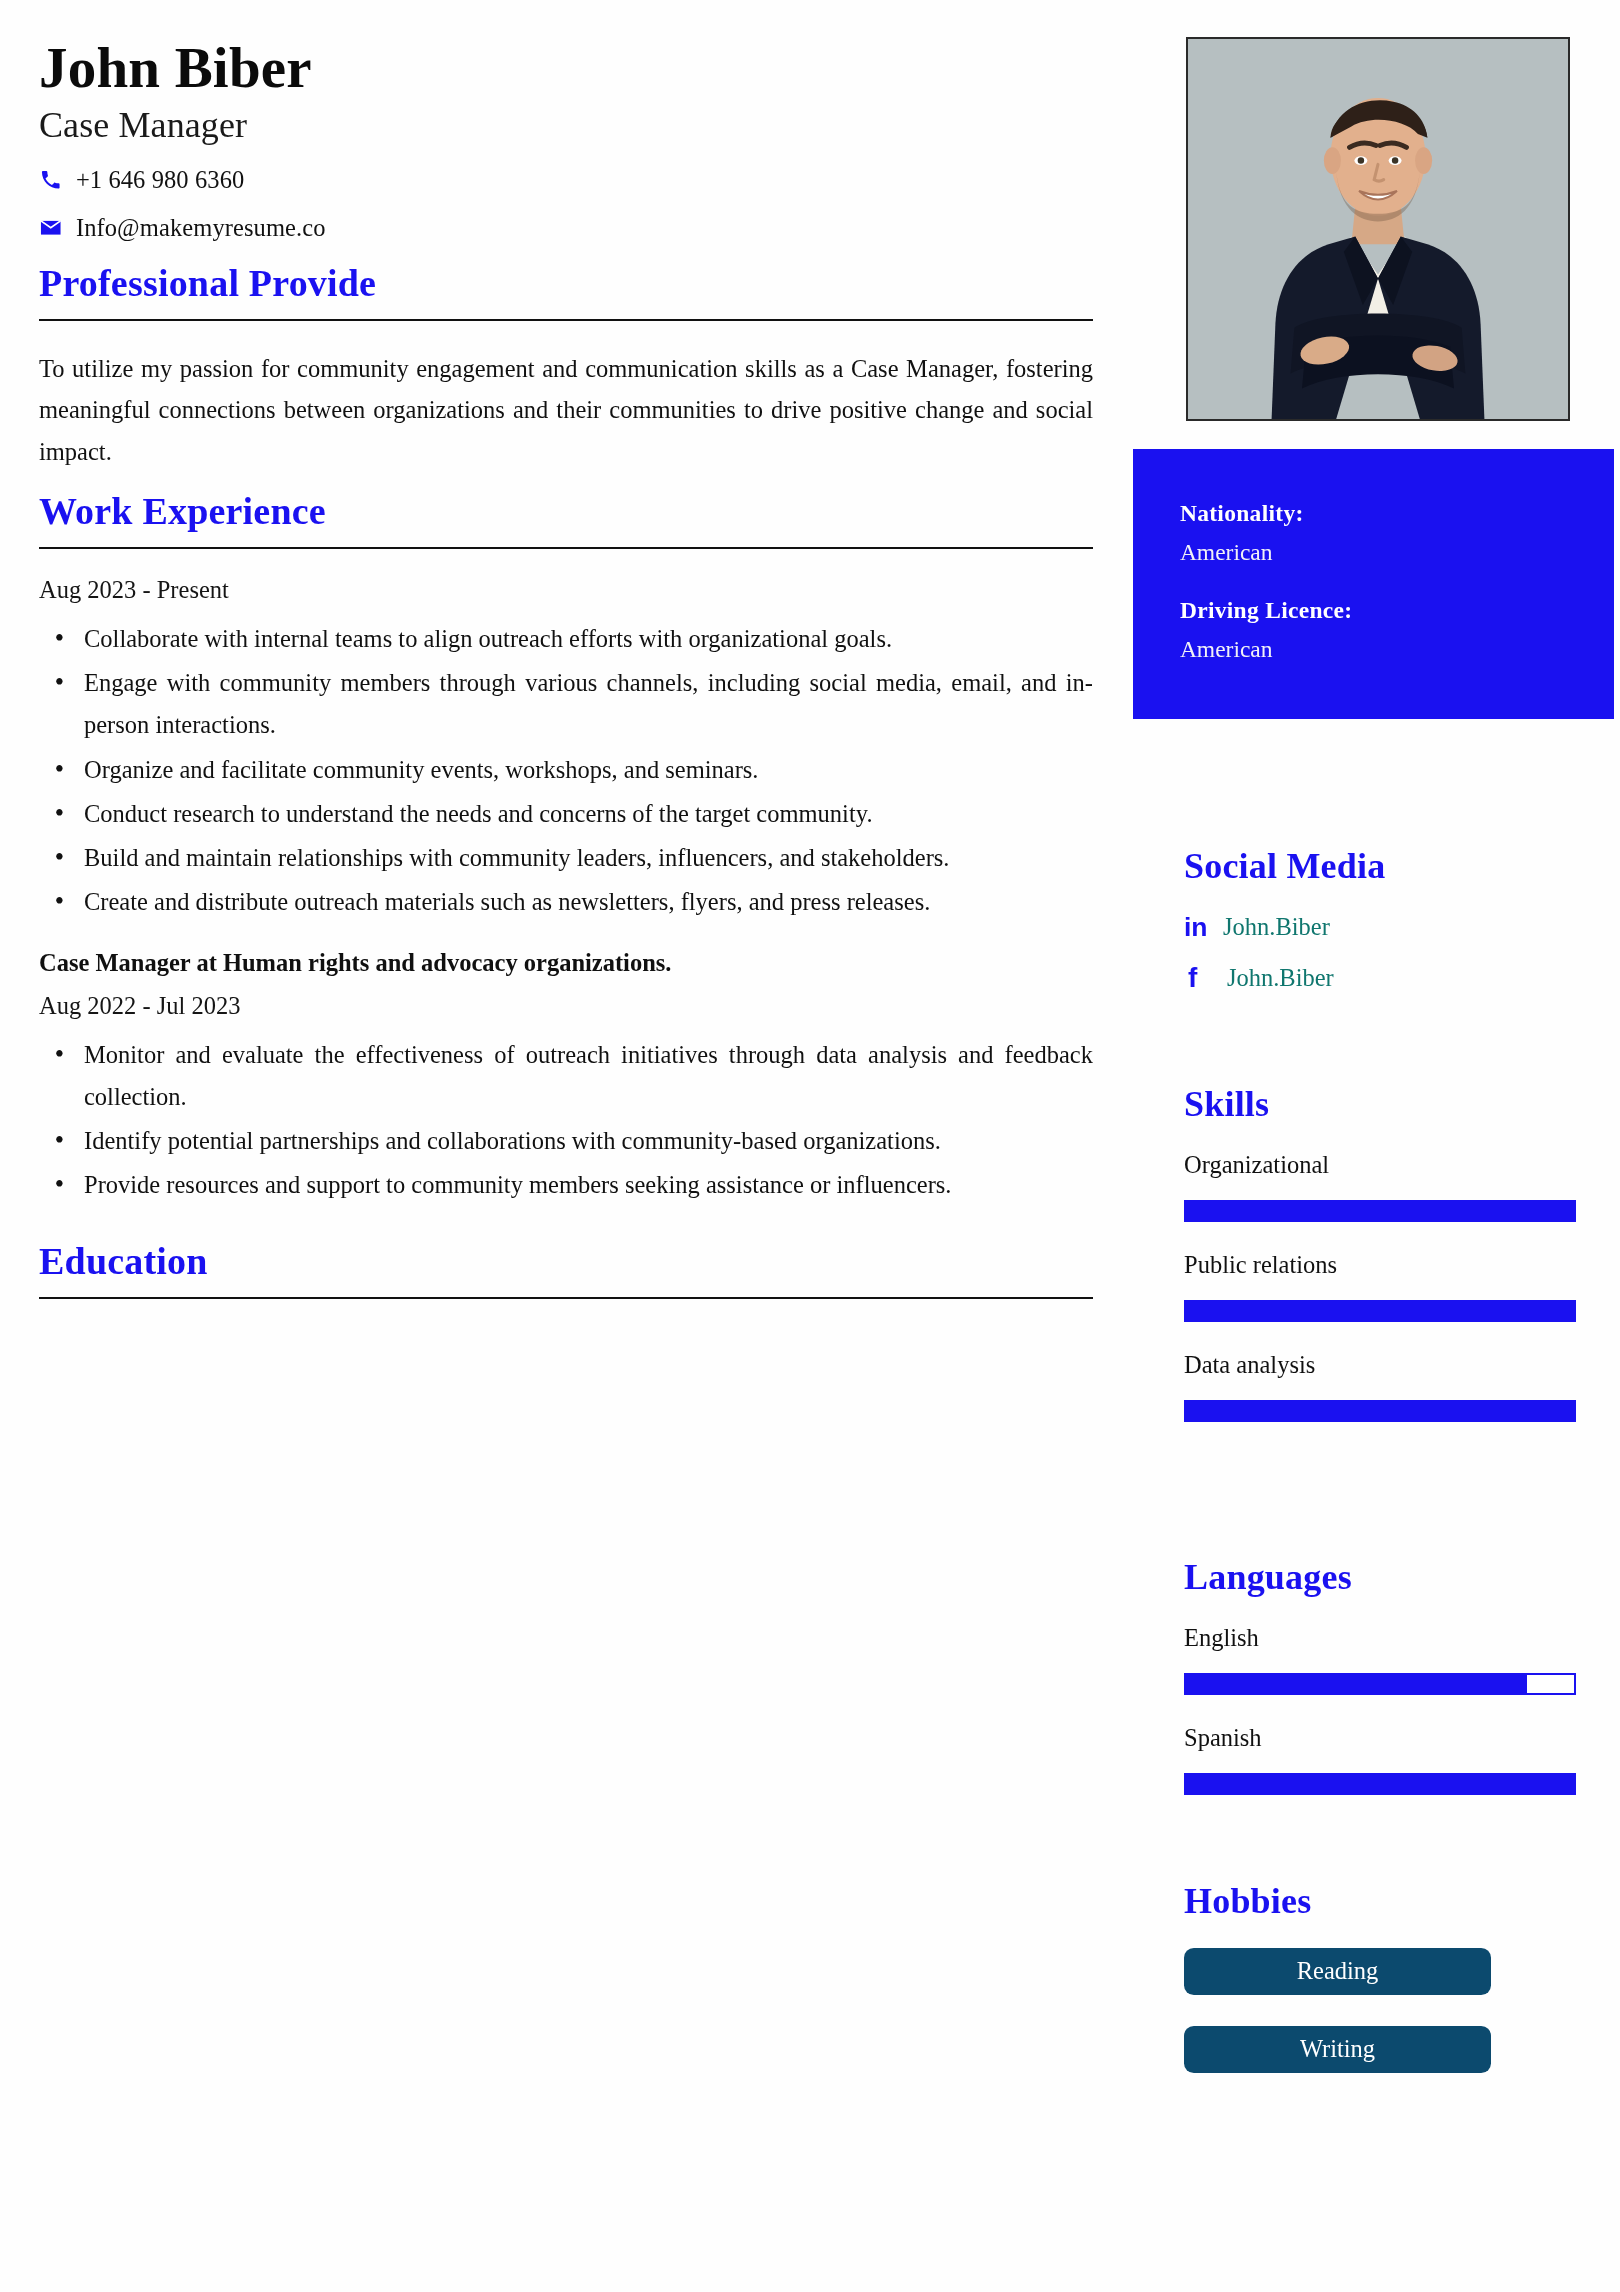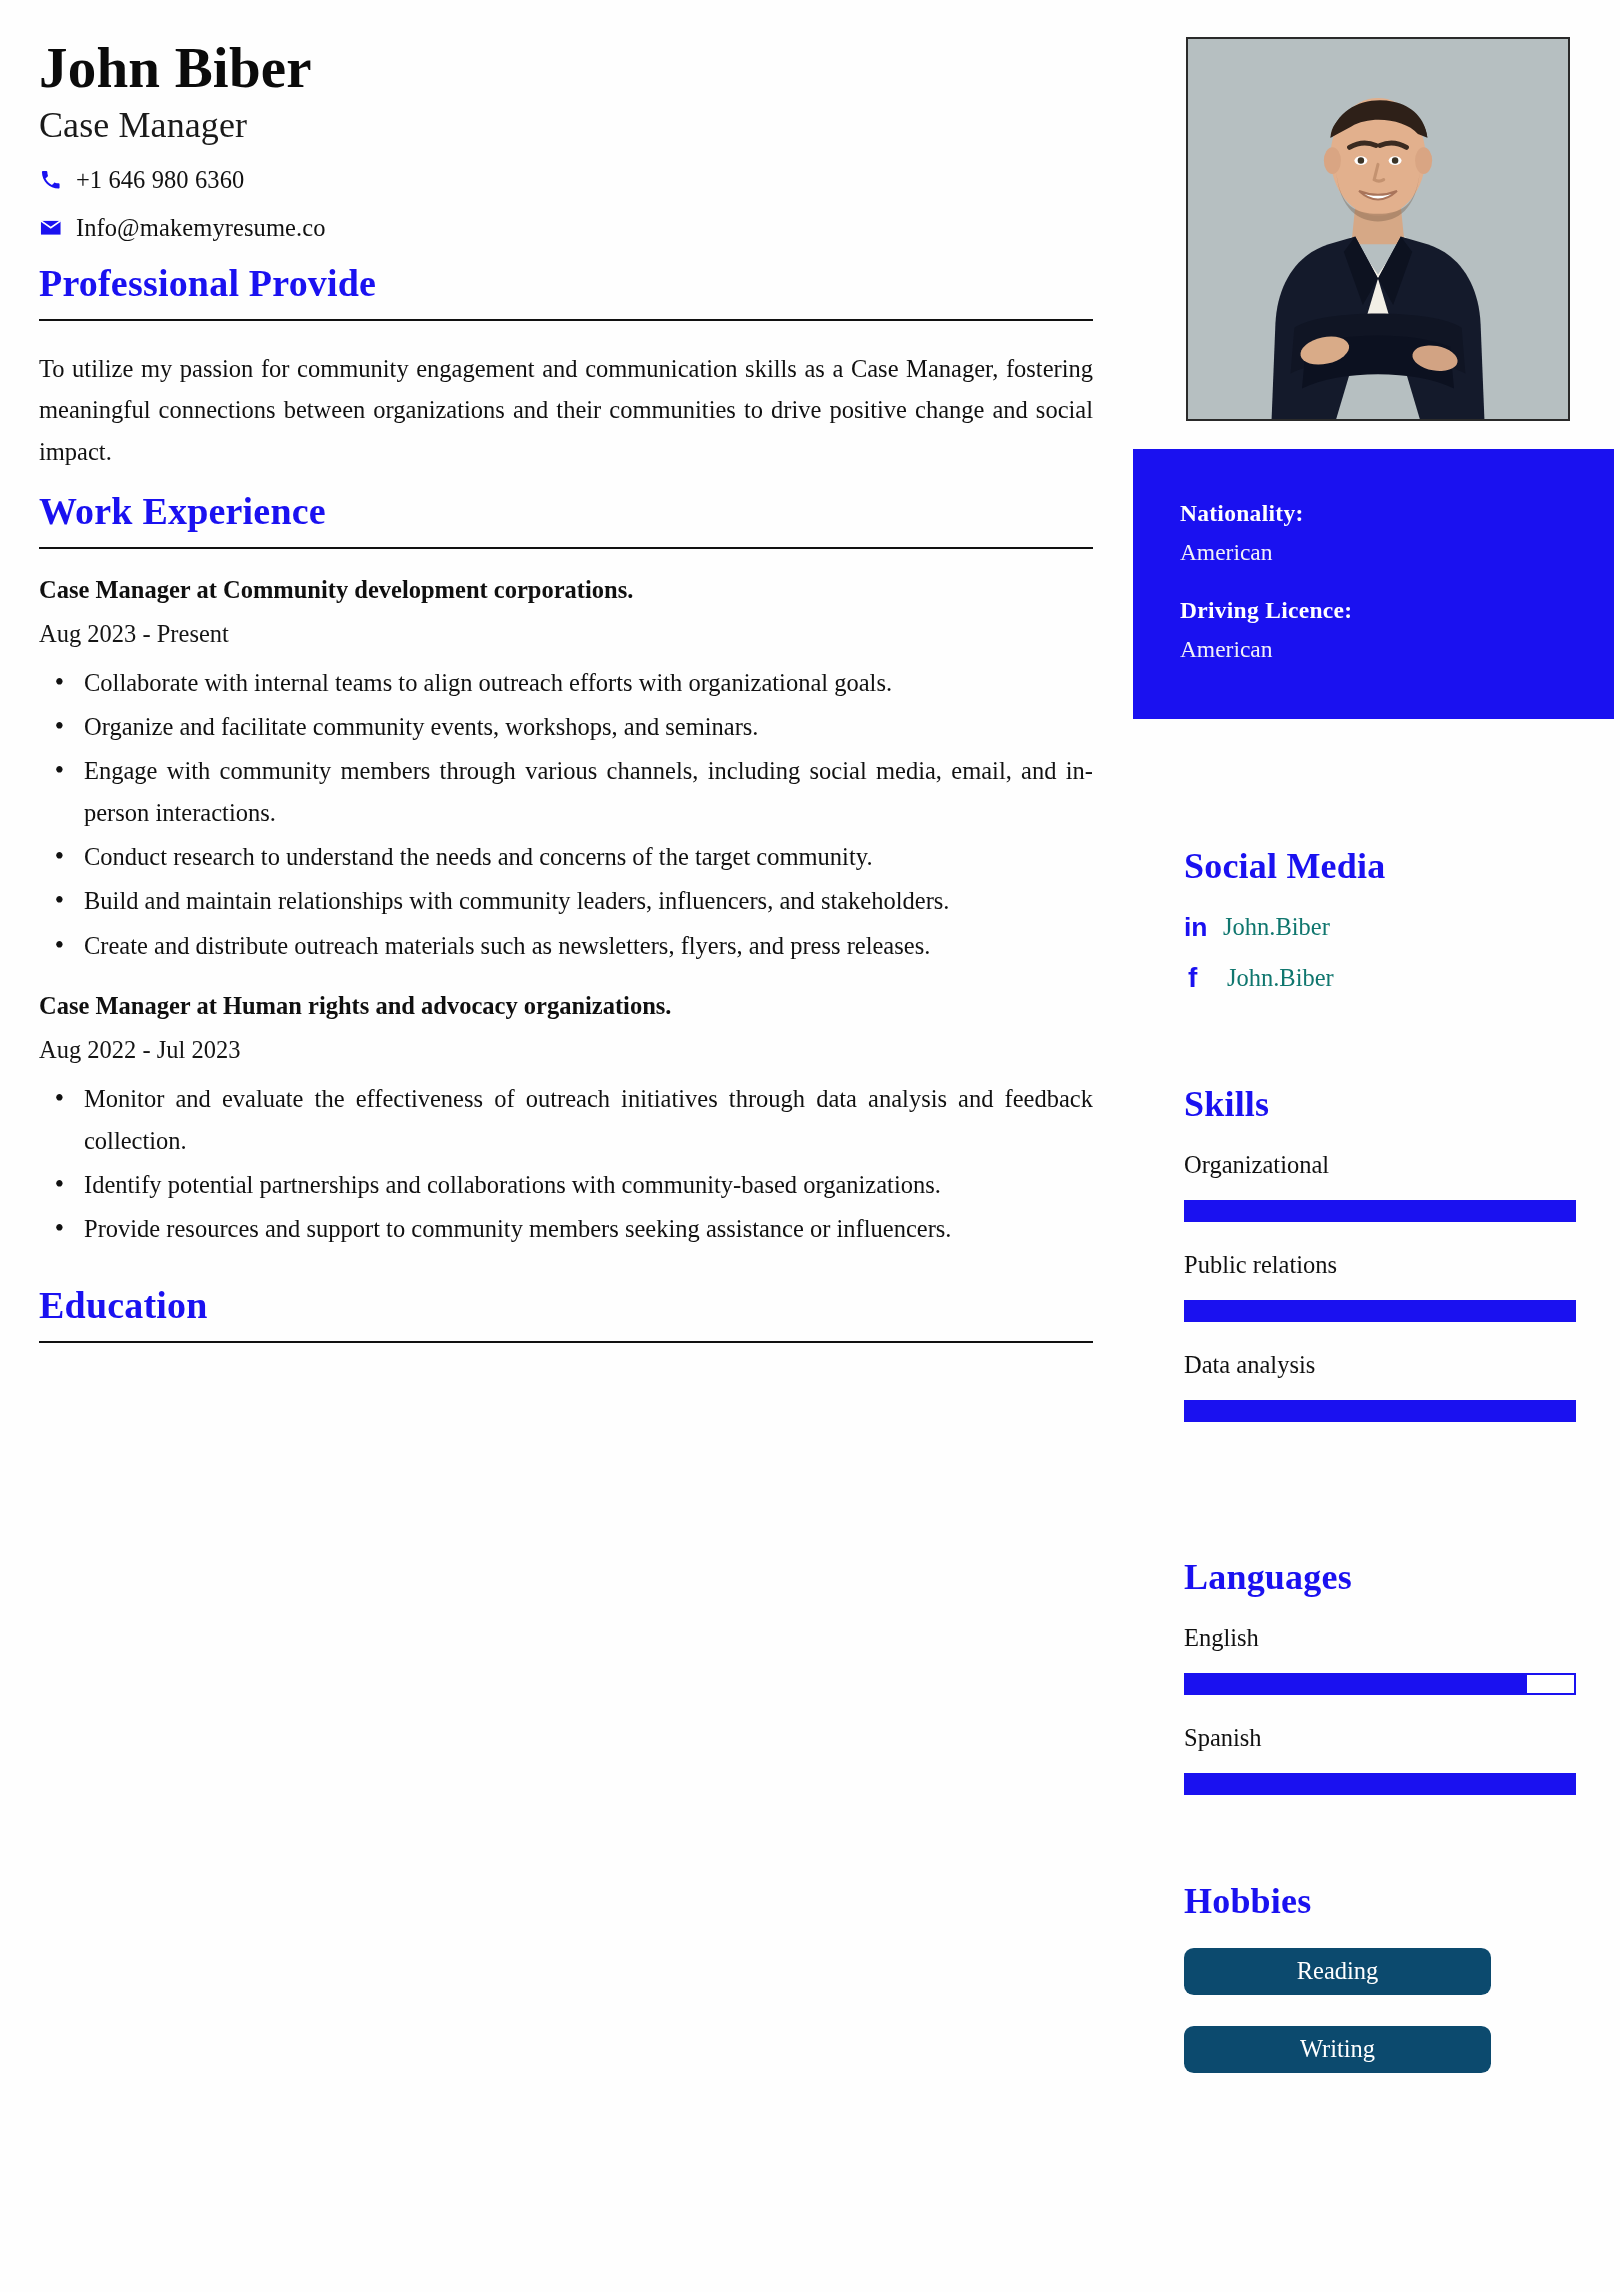--- a/index.html
+++ b/index.html
@@ -301,26 +301,25 @@
     </div>
 
     <h2 class="sec-head">Professional Provide</h2>
     <hr class="sec-rule">
     <p class="summary">To utilize my passion for community engagement and communication skills as a Case Manager, fostering meaningful connections between organizations and their communities to drive positive change and social impact.</p>
 
     <h2 class="sec-head">Work Experience</h2>
     <hr class="sec-rule">
 
     <div class="job">
-      <div class="job-role">Case Manager at Community development corporations.</div>
       <div class="job-dates">Aug 2023 - Present</div>
       <ul class="bullets">
         <li>Collaborate with internal teams to align outreach efforts with organizational goals.</li>
+        <li>Engage with community members through various channels, including social media, email, and in-person interactions.</li>
         <li>Organize and facilitate community events, workshops, and seminars.</li>
-        <li>Engage with community members through various channels, including social media, email, and in-person interactions.</li>
         <li>Conduct research to understand the needs and concerns of the target community.</li>
         <li>Build and maintain relationships with community leaders, influencers, and stakeholders.</li>
         <li>Create and distribute outreach materials such as newsletters, flyers, and press releases.</li>
       </ul>
     </div>
 
     <div class="job" style="margin-top:25.5px;">
       <div class="job-role">Case Manager at Human rights and advocacy organizations.</div>
       <div class="job-dates">Aug 2022 - Jul 2023</div>
       <ul class="bullets">

